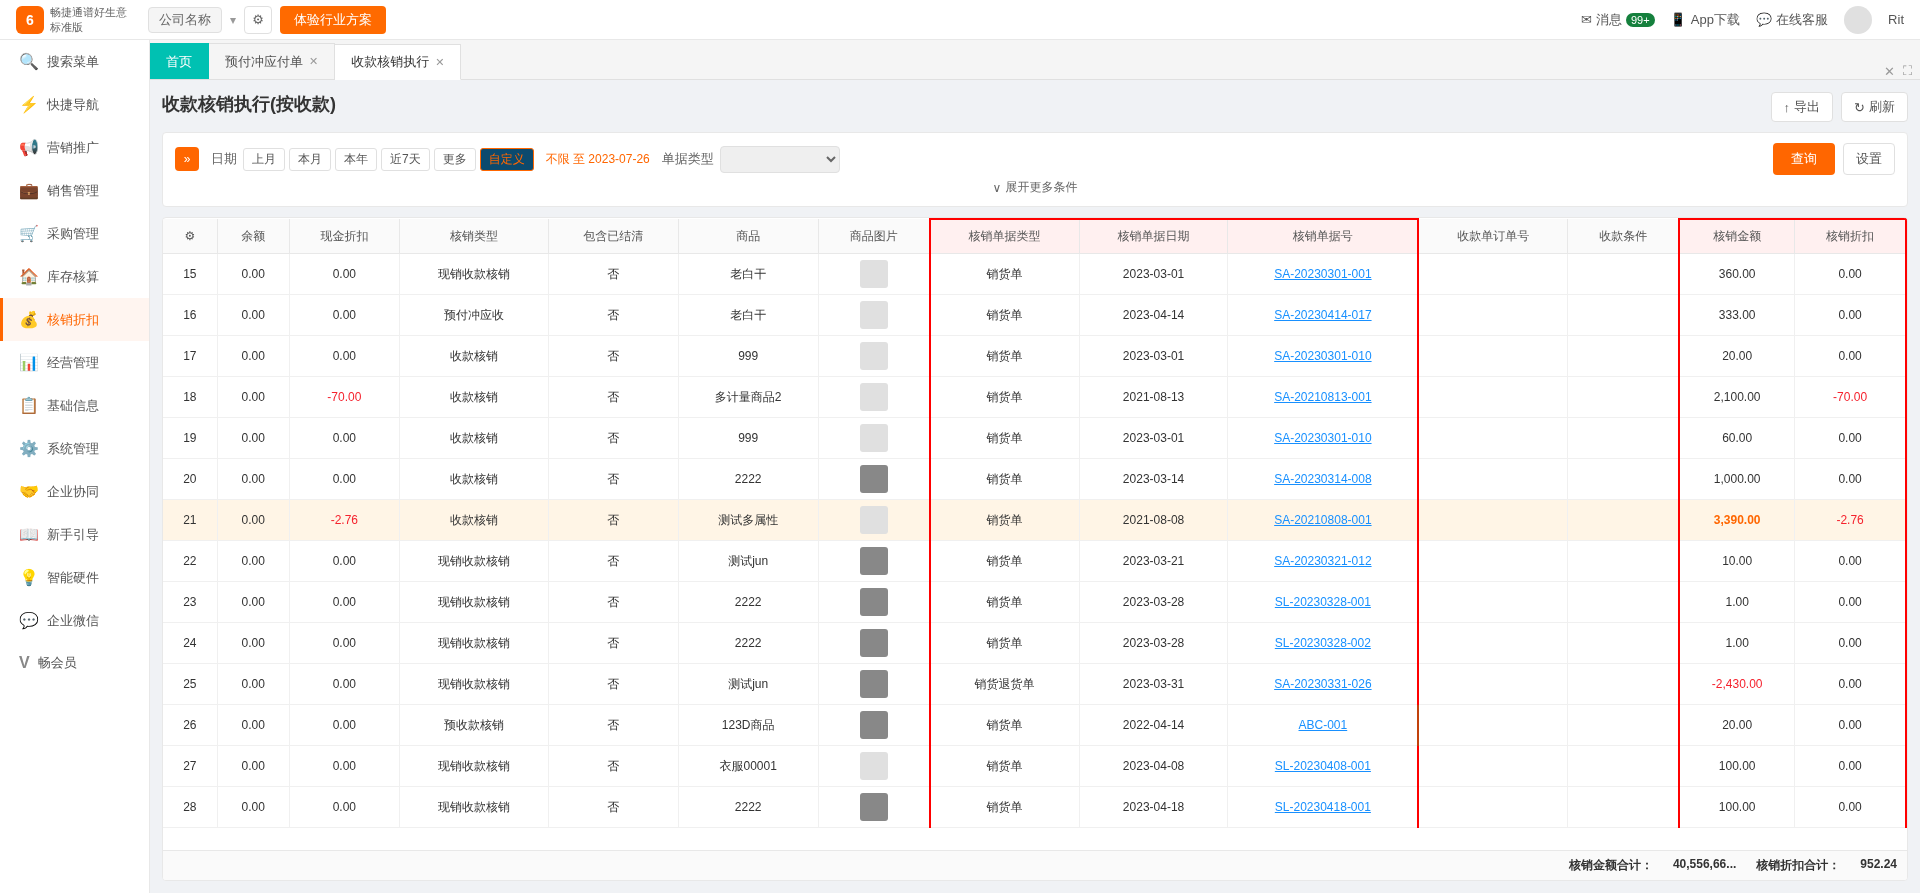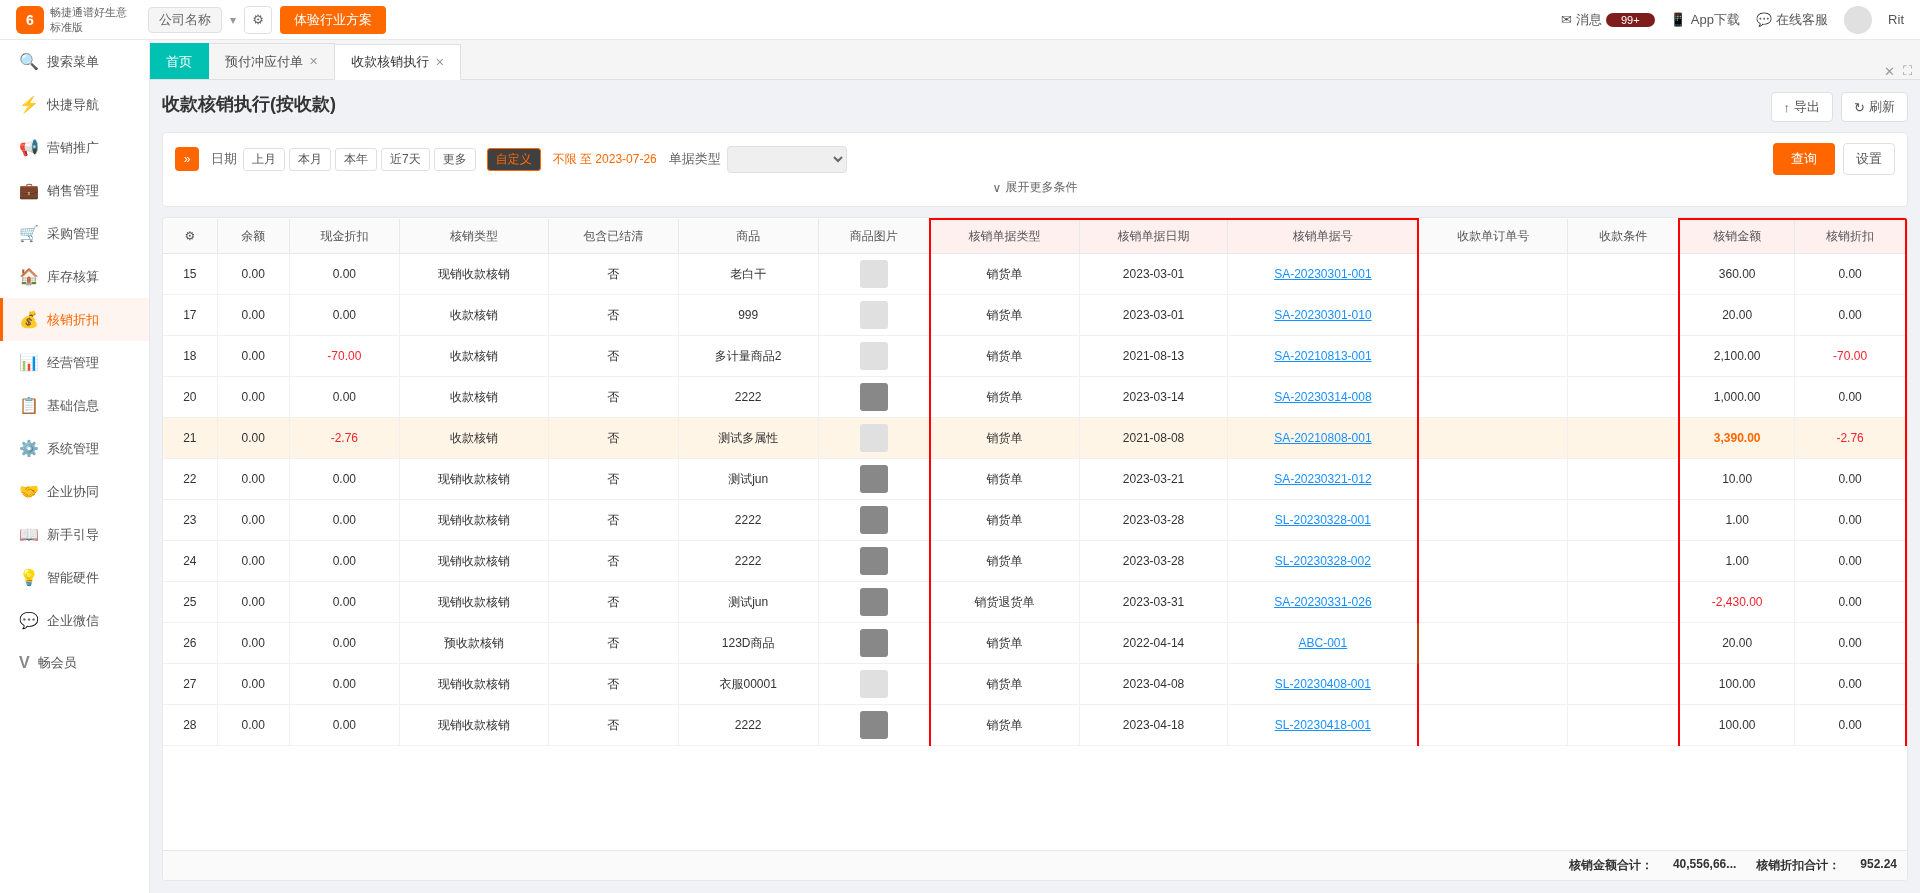--- a/index.html
+++ b/index.html
@@ -62,21 +62,21 @@
     }
     .top-bar-right {
       display: flex;
       align-items: center;
       gap: 16px;
       font-size: 13px;
     }
     .badge-btn {
       display: flex; align-items: center; gap: 4px; cursor: pointer; color: #555;
     }
-    .badge { background: #7f1d1d; color: #fff; border-radius: 10px; font-size: 11px; padding: 1px 15px; }
+    .badge { background: #15803d; color: #fff; border-radius: 10px; font-size: 11px; padding: 1px 5px; }
     .user-avatar {
       width: 28px; height: 28px; background: #e0e0e0; border-radius: 50%;
     }
 
     
     .layout { display: flex; height: calc(100vh - 40px); }
 
     
     .sidebar {
       width: 150px;
@@ -217,24 +217,23 @@
     .date-btn {
       padding: 2px 8px;
       border: 1px solid #e0e0e0;
       border-radius: 3px;
       cursor: pointer;
       background: #fff;
       color: #555;
       font-size: 12px;
     }
     .date-btn.custom {
-      background: #404040;
+      background: #0c4a6e;
       color: #f60;
       border-color: #f60;
-      margin-left: 7px;
     }
     .date-note { font-size: 12px; color: #f60; }
     .filter-input {
       border: 1px solid #e0e0e0;
       border-radius: 4px;
       padding: 4px 8px;
       font-size: 13px;
       width: 200px;
       color: #666;
     }
@@ -548,20 +547,36 @@
     <td><span style="display:inline-block;width:28px;height:28px;border-radius:3px;vertical-align:middle;background:#e0e0e0;"></span></td>
     <td style="border-left:2px solid red;border-right:1px solid #f0f0f0;">销货单</td>
     <td>2023-03-01</td>
     <td style="border-right:2px solid red;"><span class="link-text">SA-20230301-001</span></td>
     <td></td>
     <td></td>
     <td style="border-left:2px solid red;">360.00</td>
     <td style="border-right:2px solid red;">0.00</td>
   </tr>
                 <tr>
+    <td>16</td>
+    <td>0.00</td>
+    <td>0.00</td>
+    <td>预付冲应收</td>
+    <td>否</td>
+    <td>老白干</td>
+    <td><span style="display:inline-block;width:28px;height:28px;border-radius:3px;vertical-align:middle;background:#e0e0e0;"></span></td>
+    <td style="border-left:2px solid red;border-right:1px solid #f0f0f0;">销货单</td>
+    <td>2023-04-14</td>
+    <td style="border-right:2px solid red;"><span class="link-text">SA-20230414-017</span></td>
+    <td></td>
+    <td></td>
+    <td style="border-left:2px solid red;">333.00</td>
+    <td style="border-right:2px solid red;">0.00</td>
+  </tr>
+                <tr>
     <td>17</td>
     <td>0.00</td>
     <td>0.00</td>
     <td>收款核销</td>
     <td>否</td>
     <td>999</td>
     <td><span style="display:inline-block;width:28px;height:28px;border-radius:3px;vertical-align:middle;background:#e0e0e0;"></span></td>
     <td style="border-left:2px solid red;border-right:1px solid #f0f0f0;">销货单</td>
     <td>2023-03-01</td>
     <td style="border-right:2px solid red;"><span class="link-text">SA-20230301-010</span></td>
@@ -578,20 +593,36 @@
     <td>否</td>
     <td>多计量商品2</td>
     <td><span style="display:inline-block;width:28px;height:28px;border-radius:3px;vertical-align:middle;background:#e0e0e0;"></span></td>
     <td style="border-left:2px solid red;border-right:1px solid #f0f0f0;">销货单</td>
     <td>2021-08-13</td>
     <td style="border-right:2px solid red;"><span class="link-text">SA-20210813-001</span></td>
     <td></td>
     <td></td>
     <td style="border-left:2px solid red;">2,100.00</td>
     <td style="border-right:2px solid red;" class="red-text">-70.00</td>
+  </tr>
+                <tr>
+    <td>19</td>
+    <td>0.00</td>
+    <td>0.00</td>
+    <td>收款核销</td>
+    <td>否</td>
+    <td>999</td>
+    <td><span style="display:inline-block;width:28px;height:28px;border-radius:3px;vertical-align:middle;background:#e0e0e0;"></span></td>
+    <td style="border-left:2px solid red;border-right:1px solid #f0f0f0;">销货单</td>
+    <td>2023-03-01</td>
+    <td style="border-right:2px solid red;"><span class="link-text">SA-20230301-010</span></td>
+    <td></td>
+    <td></td>
+    <td style="border-left:2px solid red;">60.00</td>
+    <td style="border-right:2px solid red;">0.00</td>
   </tr>
                 <tr>
     <td>20</td>
     <td>0.00</td>
     <td>0.00</td>
     <td>收款核销</td>
     <td>否</td>
     <td>2222</td>
     <td><span style="display:inline-block;width:28px;height:28px;border-radius:3px;vertical-align:middle;background:#888;"></span></td>
     <td style="border-left:2px solid red;border-right:1px solid #f0f0f0;">销货单</td>

